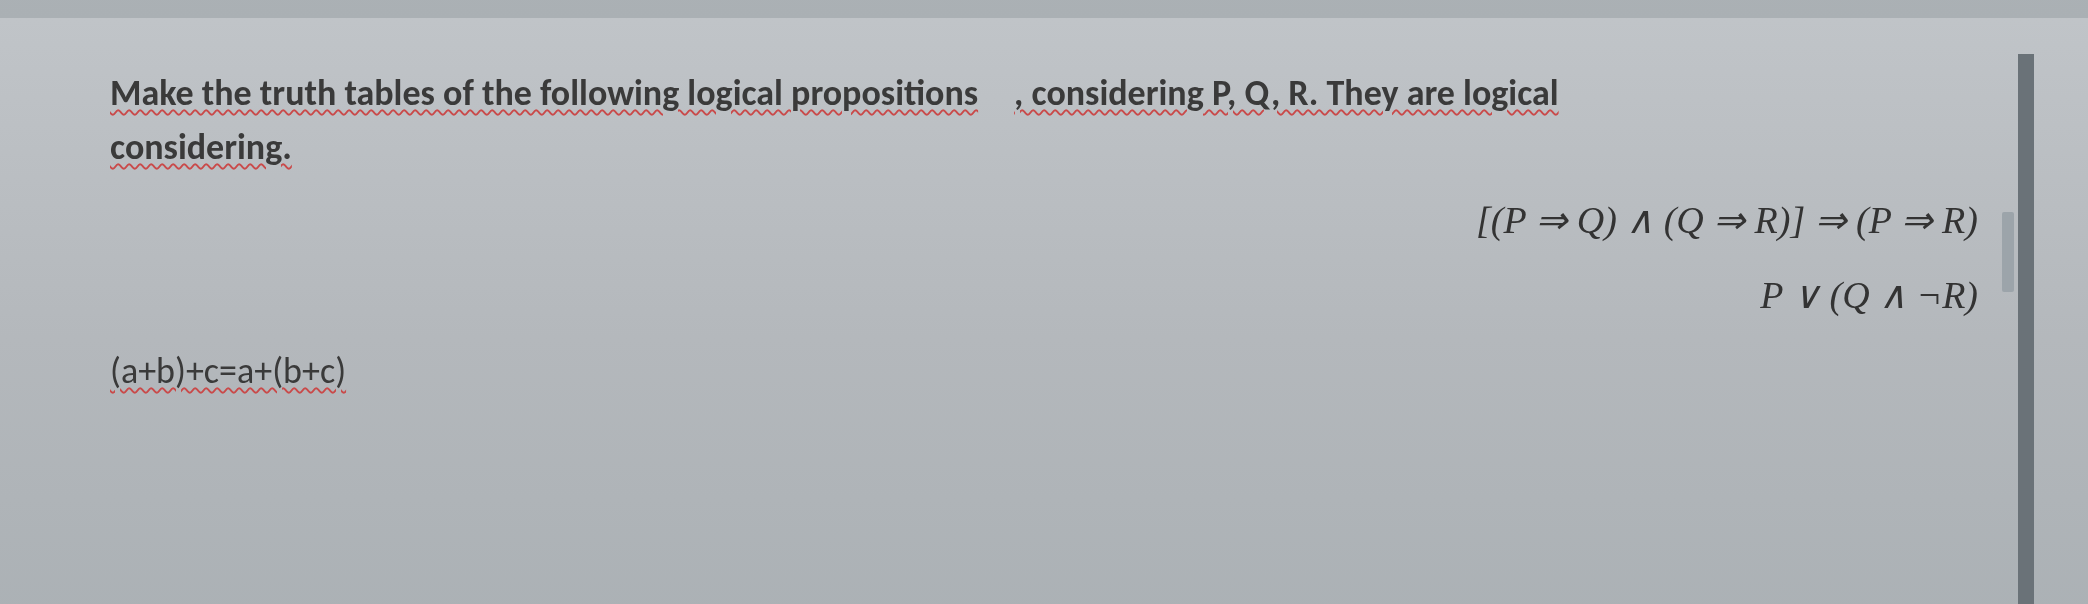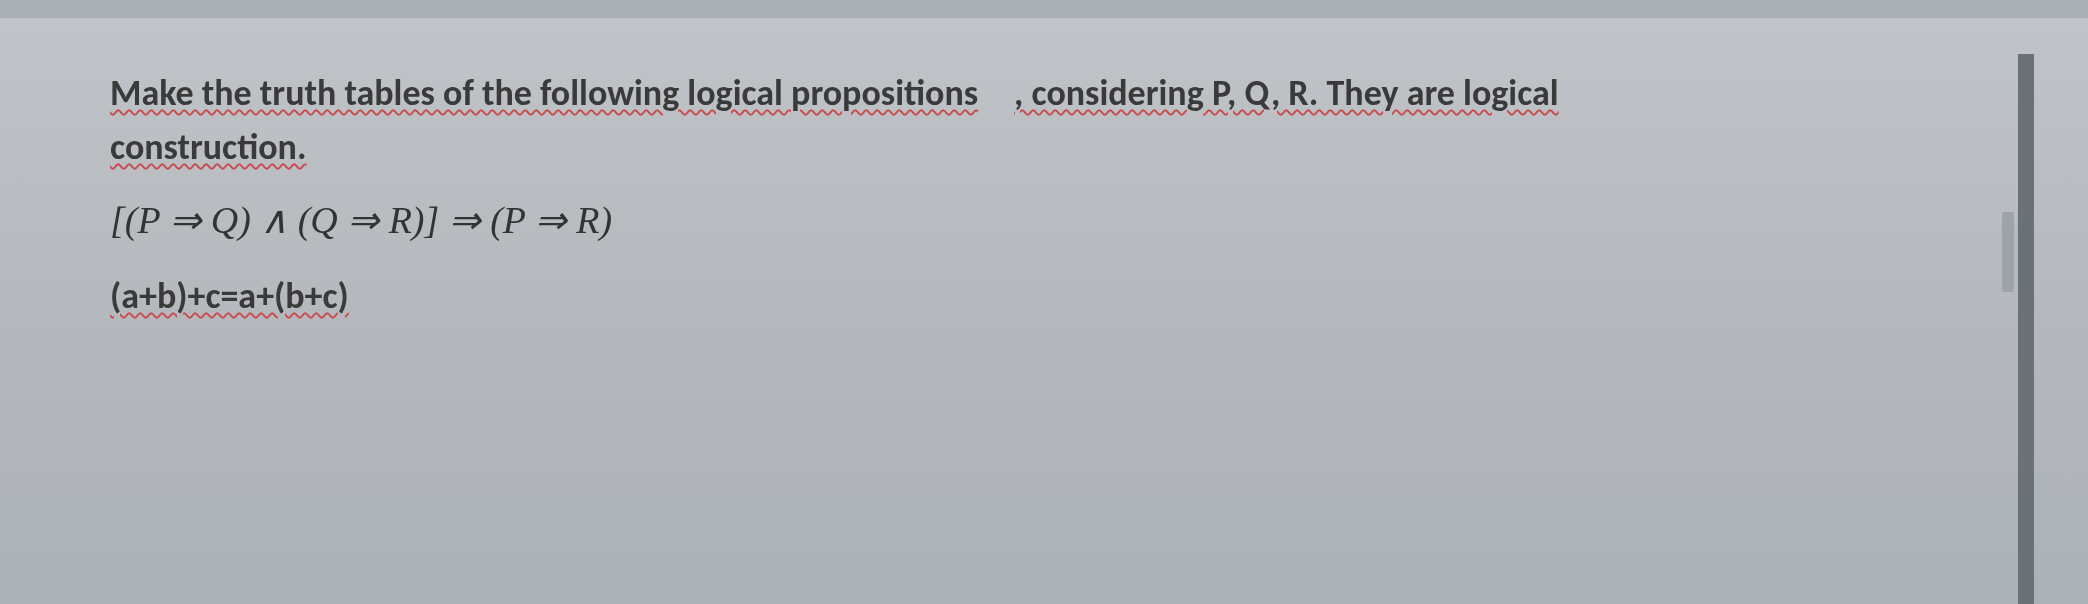--- a/index.html
+++ b/index.html
@@ -32,34 +32,34 @@
       text-underline-offset: 4px;
     }
     .formula-block {
       font-family: 'Cambria Math', 'Times New Roman', serif;
       font-size: 38px;
       font-style: italic;
       font-weight: 500;
       line-height: 1.5;
       margin-bottom: 20px;
       color: #333;
+      text-align: right;
     }
     .formula-line {
       margin-bottom: 4px;
     }
     .eq-block {
       font-size: 36px;
       font-weight: 500;
       font-family: Calibri, Arial, sans-serif;
       line-height: 1.5;
       color: #3a3a3a;
     }
     .eq-line {
       margin-bottom: 6px;
-      font-weight: bold;
     }
     .scrollbar-right {
       position: absolute;
       right: 0;
       top: 0;
       bottom: 0;
       width: 16px;
       background: #6a7278;
     }
     .scrollbar-thumb {
@@ -72,25 +72,26 @@
       border-radius: 2px;
     }
   </style>
 </head>
 <body>
 
 <div class="content">
   <p class="para">
     <span class="underlined">Make the truth tables of the following logical propositions</span><span class="underlined">, considering P, Q, R. They are logical</span>
     <br>
-    <span class="underlined">construction.</span>
+    <span class="underlined">considering.</span>
   </p>
 
   <div class="formula-block">
     <div class="formula-line">[(P ⇒ Q) ∧ (Q ⇒ R)] ⇒ (P ⇒ R)</div>
+    <div class="formula-line">P ∨ (Q ∧ ¬R)</div>
   </div>
 
 
   <div class="eq-block">
     <div class="eq-line underlined">(a+b)+c=a+(b+c)</div>
   </div>
 </div>
 
 <div class="scrollbar-right">
   <div class="scrollbar-thumb"></div>

